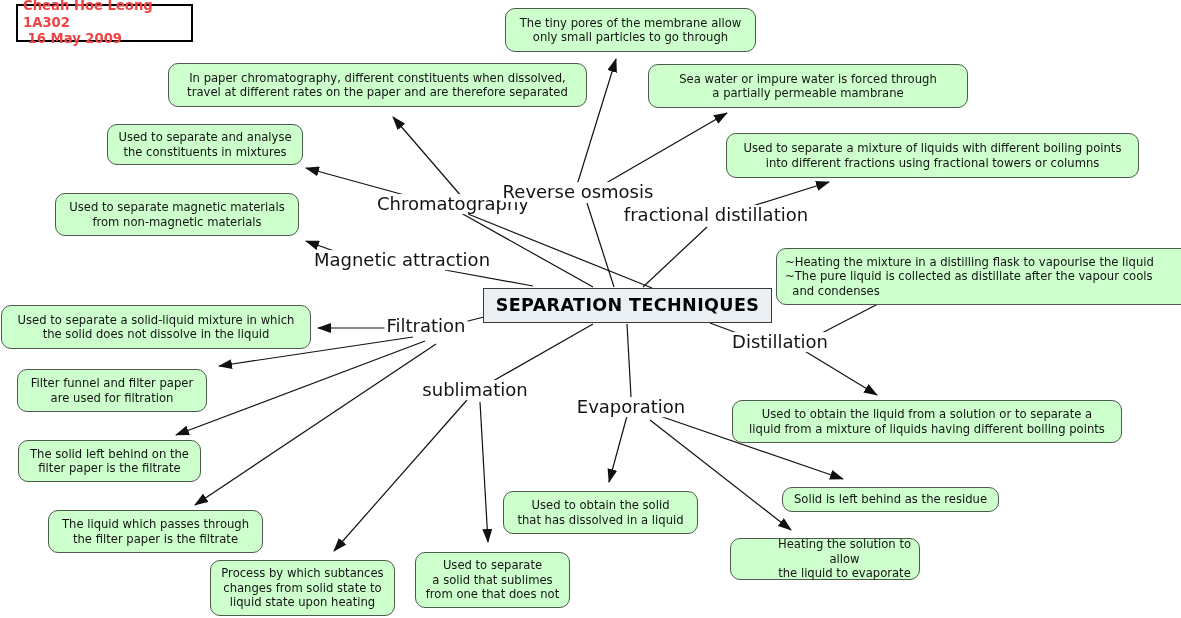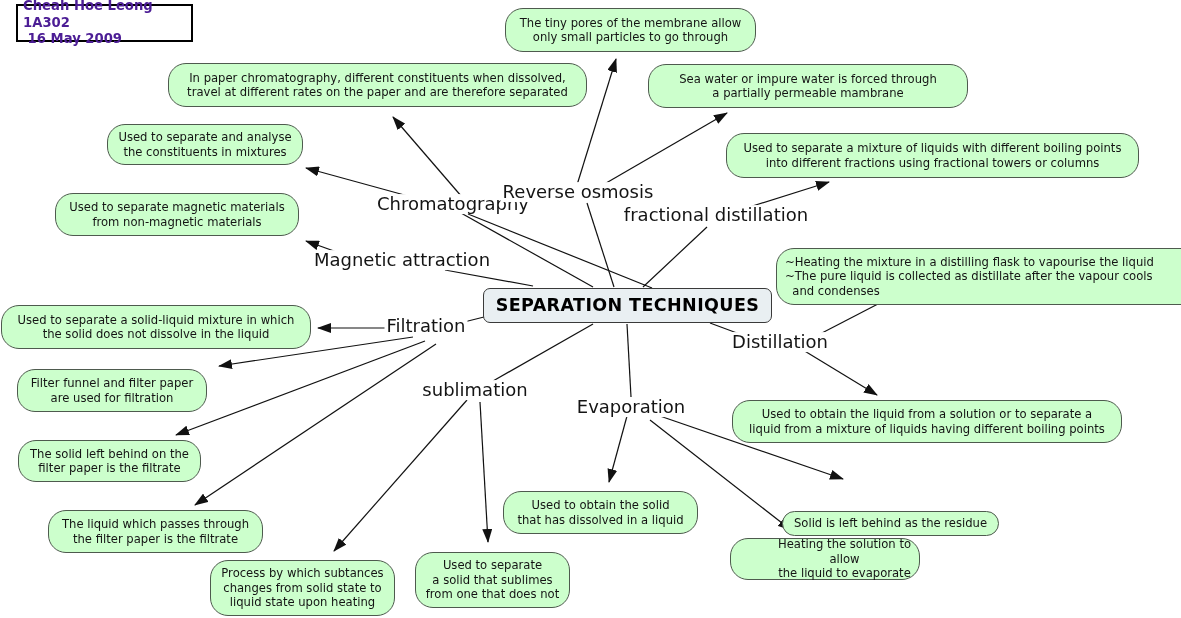--- a/index.html
+++ b/index.html
@@ -2,33 +2,33 @@
 <html><head>
 <meta charset="utf-8">
 <style>
   html,body { margin:0; padding:0; background:#ffffff; }
   body { width:1181px; height:618px; font-family:"DejaVu Sans","Liberation Sans",sans-serif; }
   #canvas { position:relative; width:1181px; height:618px; overflow:hidden; background:#ffffff; }
   #edges { position:absolute; left:0; top:0; z-index:1; }
   .node {
     position:absolute; z-index:2; box-sizing:border-box;
     display:flex; align-items:center; justify-content:center;
-    background:#ccffcc; border:1.5px solid #4e5a4e; border-radius:18px;
+    background:#ccffcc; border:1.5px solid #4e5a4e; border-radius:10px;
     color:#141414; font-size:11.6px; line-height:1.25;
     text-align:center; white-space:pre-line; padding:2px 5px;
   }
   .node.left-align { justify-content:flex-start; text-align:left; padding-left:8px; }
   .node.center-node {
-    background:#e9eff2; border:1.8px solid #3a3a3a; border-radius:7px;
+    background:#e9eff2; border:1.8px solid #3a3a3a; border-radius:0;
     font-weight:bold; font-size:17.5px; letter-spacing:0.4px; color:#000;
   }
   .node.header-node {
     background:#ffffff; border:2px solid #000; border-radius:0;
     font-weight:bold; font-size:13.2px; justify-content:flex-start; text-align:left;
-    color:#4c1d95;
+    color:#ef4444;
   }
   .link-label {
     position:absolute; z-index:2; transform:translate(-50%,-50%);
     font-size:18px; color:#141414; white-space:nowrap; background:#ffffff;
     padding:0 2px; line-height:1.1;
   }
 </style>
 </head>
 <body>
 
@@ -95,21 +95,21 @@
     <div class="node" style="left: 210px; top: 560px; width: 185px; height: 56px;">Process by which subtances
 changes from solid state to
 liquid state upon heating</div>
     <div class="node" style="left: 415px; top: 552px; width: 155px; height: 56px;">Used to separate
 a solid that sublimes
 from one that does not</div>
     <div class="node" style="left: 503px; top: 491px; width: 195px; height: 43px;">Used to obtain the solid
 that has dissolved in a liquid</div>
     <div class="node" style="left: 732px; top: 400px; width: 390px; height: 43px;">Used to obtain the liquid from a solution or to separate a
 liquid from a mixture of liquids having different boiling points</div>
-    <div class="node" style="left: 782px; top: 487px; width: 217px; height: 25px; margin-top: 24px;">Solid is left behind as the residue</div>
+    <div class="node" style="left: 782px; top: 487px; width: 217px; height: 25px;">Solid is left behind as the residue</div>
     <div class="node" style="left: 730px; top: 538px; width: 190px; height: 42px; padding-left: 44px;">Heating the solution to allow
 the liquid to evaporate</div>
     <div class="link-label" style="left: 453px; top: 204px;">Chromatography</div>
     <div class="link-label" style="left: 578px; top: 192px;">Reverse osmosis</div>
     <div class="link-label" style="left: 716px; top: 215px;">fractional distillation</div>
     <div class="link-label" style="left: 402px; top: 260px;">Magnetic attraction</div>
     <div class="link-label" style="left: 426px; top: 326px;">Filtration</div>
     <div class="link-label" style="left: 780px; top: 342px;">Distillation</div>
     <div class="link-label" style="left: 475px; top: 390px;">sublimation</div>
     <div class="link-label" style="left: 631px; top: 407px;">Evaporation</div>

